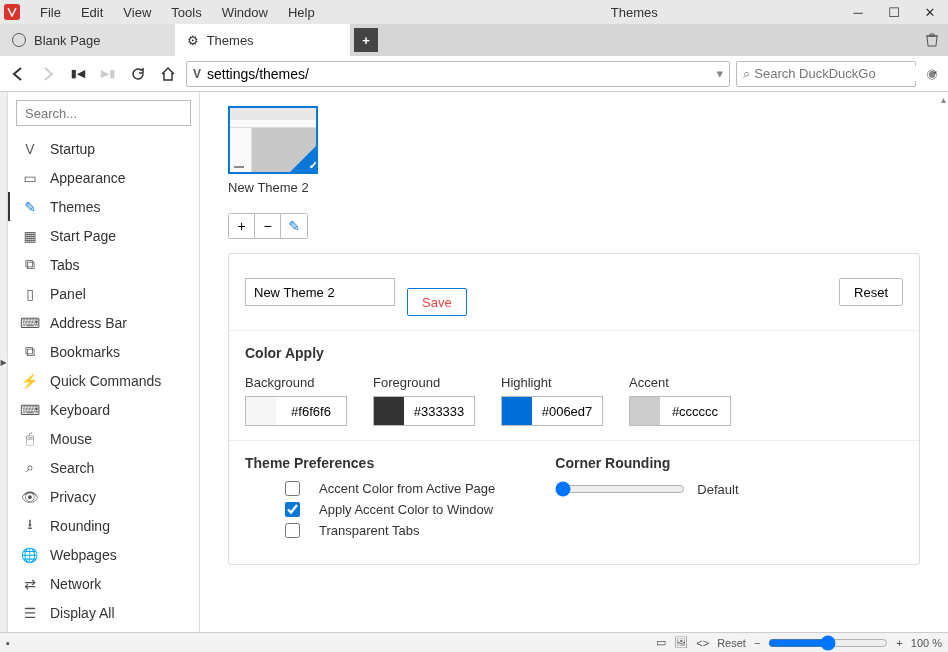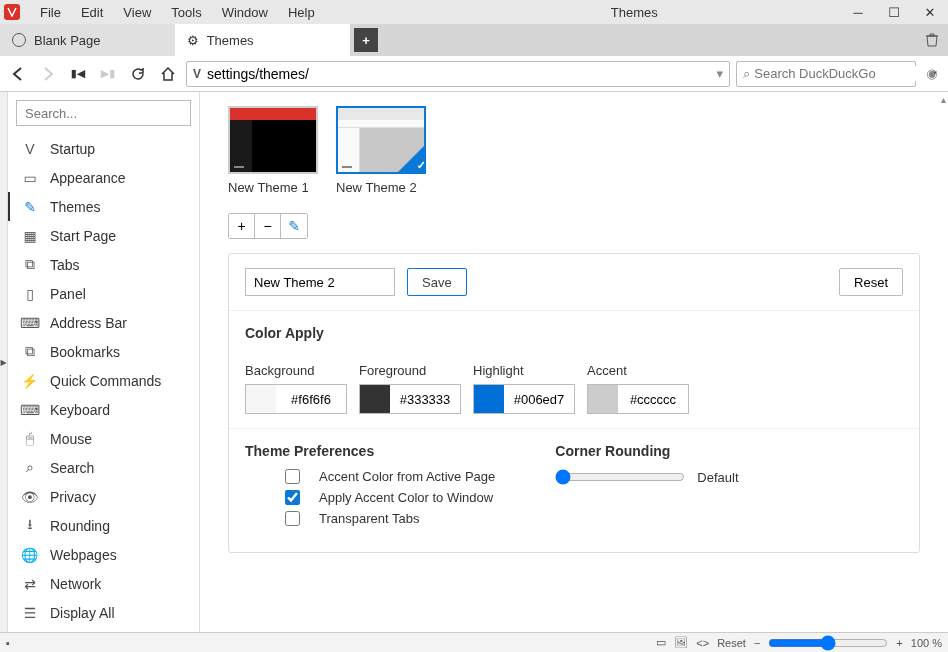--- a/index.html
+++ b/index.html
@@ -80,25 +80,25 @@
 .thumb-toolbar { margin-top: 18px; border:1px solid #bbb; border-radius:2px; display:inline-flex; }
 .thumb-toolbar button { width:26px; height:24px; background:#fff; border:none; border-right:1px solid #bbb; cursor:pointer; font-size:14px;}
 .thumb-toolbar button:last-child { border-right:none; color:#0a78d6;}
 
 
 .editor { margin-top: 14px; border:1px solid #ddd; border-radius:3px; }
 .editor-row { padding: 14px 16px; display:flex; align-items:center; gap:12px; flex-wrap:wrap;}
 .editor-row.border-b { border-bottom: 1px solid #eee;}
 .name-input { width: 150px; height: 28px; border:1px solid #bbb; padding:0 8px; font-size:13px;}
 .btn { height:28px; padding:0 14px; border:1px solid #bbb; background:#fff; cursor:pointer; font-size:13px; border-radius:2px;}
-.btn.primary { border-color:#0a78d6; color:#404040;}
+.btn.primary { border-color:#0a78d6; color:#ef4444;margin-top:20px;}
 .reset-right { margin-left:auto;}
 
 .section-title { font-size:14px; font-weight:600; width:100%;}
-.colors-row { display:flex; gap:12px; margin-top:12px; width:100%;}
+.colors-row { display:flex; gap:26px; margin-top:4px; width:100%;}
 .color-col { }
 .color-label { font-size:13px; margin-bottom:6px; display:block;}
 .swatch-input { display:flex; border:1px solid #bbb; height:30px;justify-content:space-between;}
 .swatch { width:30px;}
 .swatch-txt { width:70px; border:none; padding:0 6px; font-size:13px; text-align:center;}
 
 .prefs-row { display:flex; padding:14px 16px 20px; gap: 60px;}
 .prefs-col { }
 .check-item { display:flex; align-items:flex-end; gap:19px; margin-bottom:6px; font-size:13px;margin-left:40px;}
 .check-item input { width:15px; height:15px; accent-color:#0a78d6;}
@@ -264,30 +264,20 @@
         <div class="side-item">
           <span class="side-icon">☰</span>
           <span>Display All</span>
         </div>
       </div>
   </div>
   <div class="content">
     <div style="position:absolute; right:2px; top:2px; font-size:10px; color:#888;">▴</div>
     <div class="content-inner">
       <div class="thumbs">
-        <div class="thumb">
-          <div class="thumb-box">
-            <div class="thumb1-tab"></div>
-            <div class="thumb1-body">
-                <div class="thumb1-side"></div>
-                <div class="thumb1-main"></div>
-              </div>
-          </div>
-          <div class="thumb-label">New Theme 1</div>
-        </div>
         <div class="thumb selected">
           <div class="thumb-box">
             <div class="thumb2-tab"></div>
             <div class="thumb2-bar"></div>
             <div class="thumb2-body">
                 <div class="thumb2-side"></div>
                 <div class="thumb2-main"></div>
               </div>
             <div class="thumb-check"></div>
           </div>

